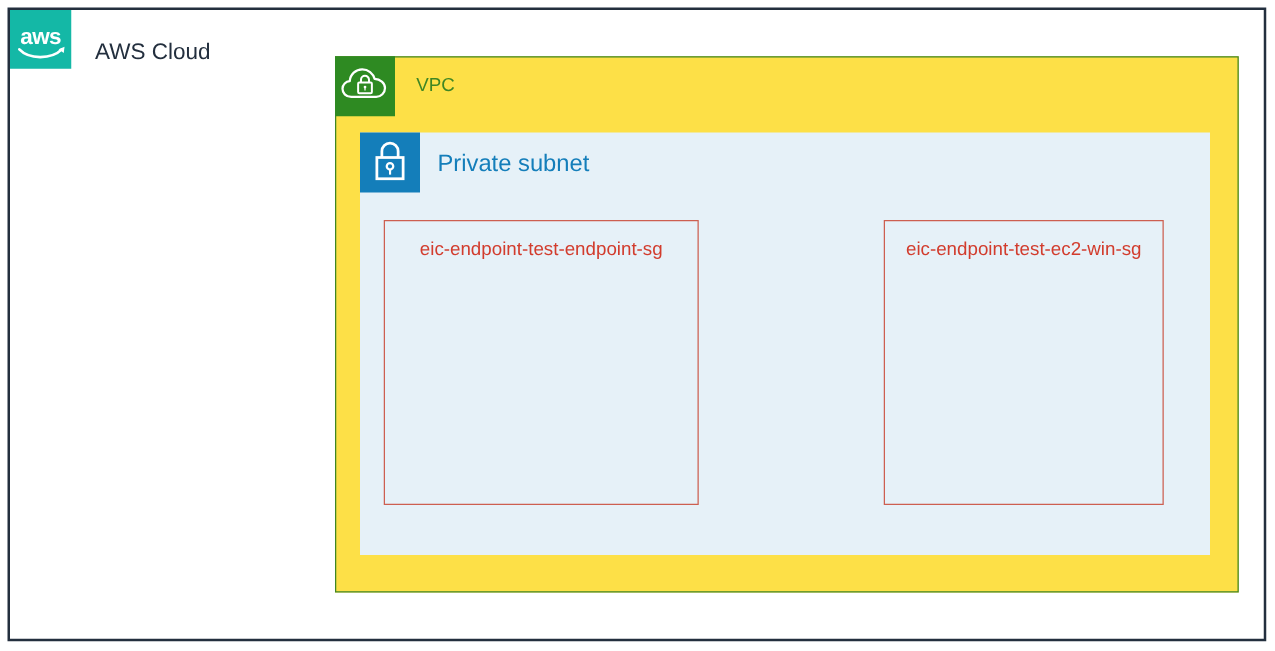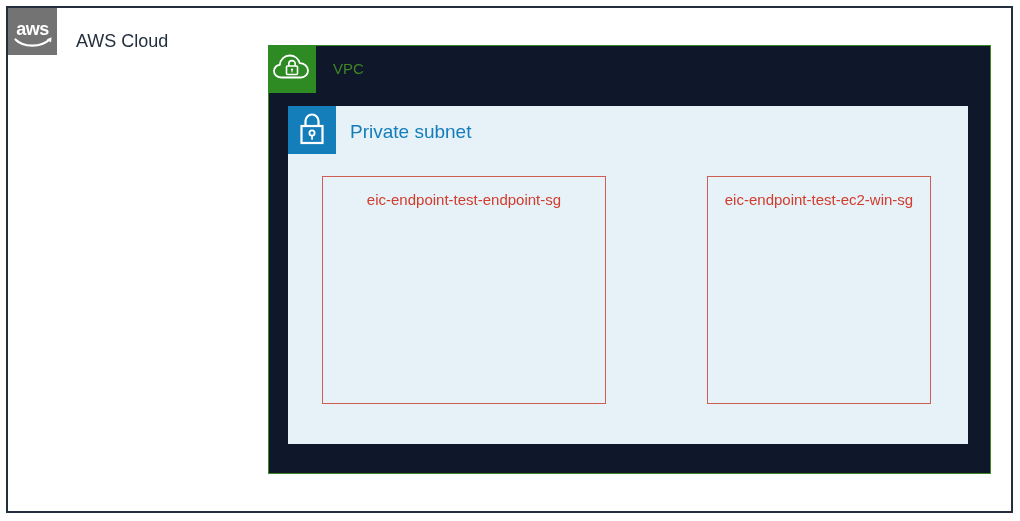--- a/index.html
+++ b/index.html
@@ -16,36 +16,36 @@
     position: absolute;
     left: 6px; top: 6px;
     width: 1007px; height: 507px;
     border: 2px solid #232F3E;
     background: #ffffff;
   }
   .aws-logo {
     position: absolute;
     left: 8px; top: 8px;
     width: 49px; height: 47px;
-    background: #737373;
+    background: #14b8a6;
   }
   .aws-cloud-label {
     position: absolute;
     left: 68px; top: 23px;
     font-size: 18px;
     color: #232F3E;
     white-space: nowrap;
   }
   
   .vpc-box {
     position: absolute;
     left: 268px; top: 45px;
     width: 723px; height: 429px;
     border: 1.5px solid #3F8624;
-    background: #0f172a;
+    background: #fde047;
   }
   .vpc-icon {
     position: absolute;
     left: -1.5px; top: -1.5px;
     width: 48px; height: 48px;
     background: #2E8A22;
   }
   .vpc-label {
     position: absolute;
     left: 64px; top: 14px;
@@ -77,21 +77,21 @@
   .sg-box {
     position: absolute;
     top: 70px;
     height: 228px;
     border: 1.5px solid #CD5F50;
     text-align: center;
     padding-top: 14px;
     font-size: 15px;
     color: #D23C2D;
   }
-  .sg-box.sg-1 { left: 34px;  width: 284px; }
+  .sg-box.sg-1 { left: 19px;  width: 252px; }
   .sg-box.sg-2 { left: 419px; width: 224px; }
   svg { display: block; }
 </style>
 </head>
 <body>
 
 <div class="canvas">
 
   <div class="aws-frame">
 

